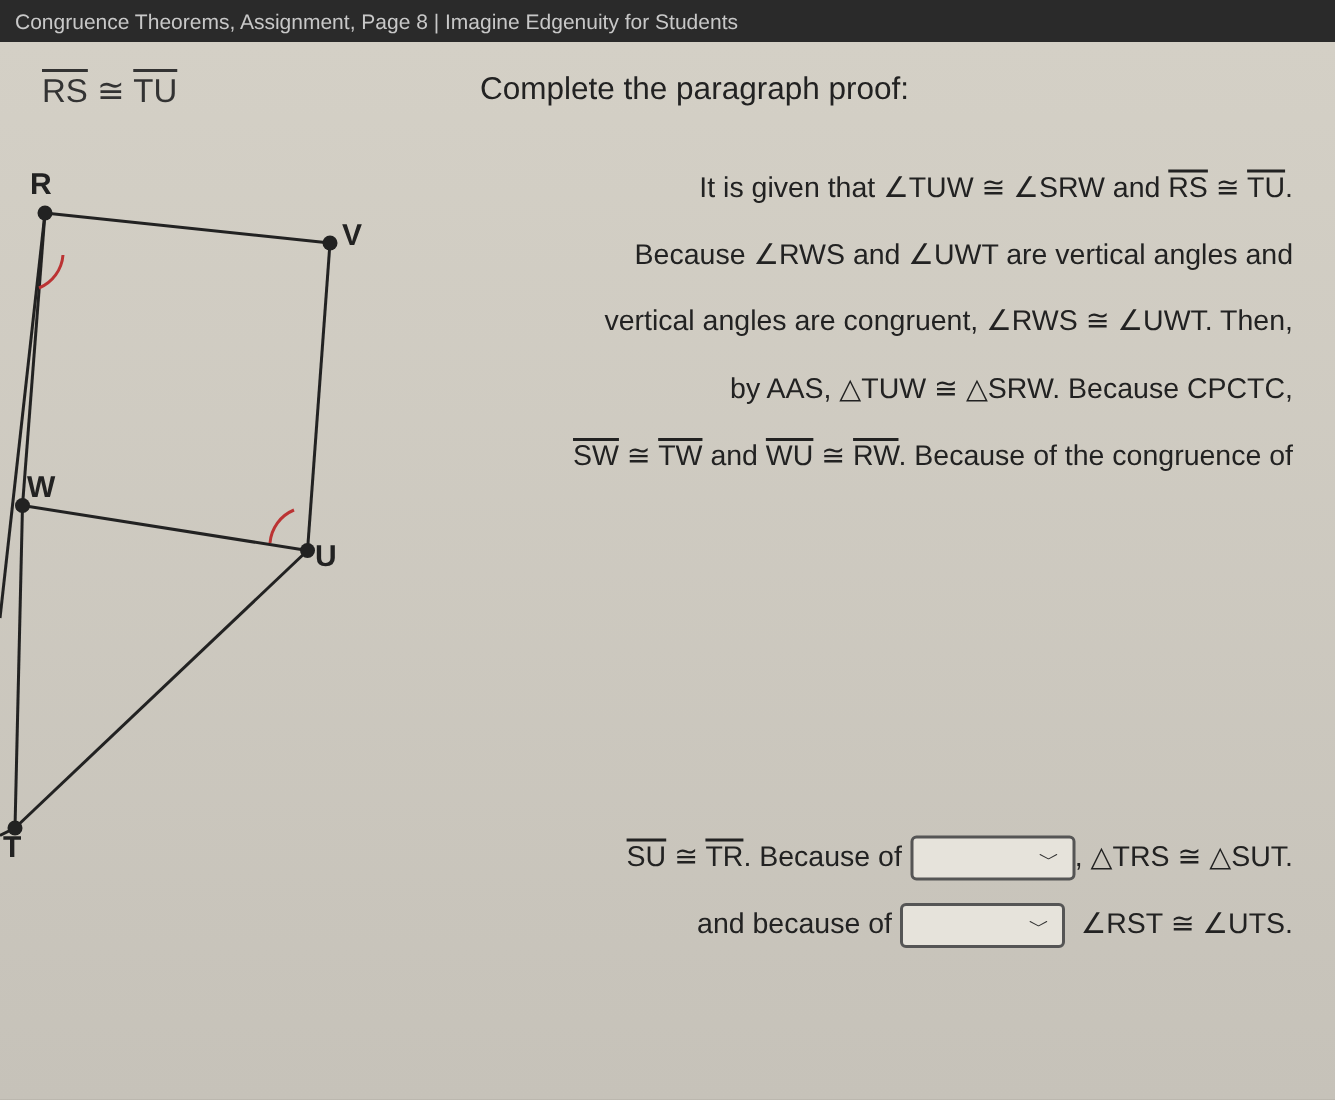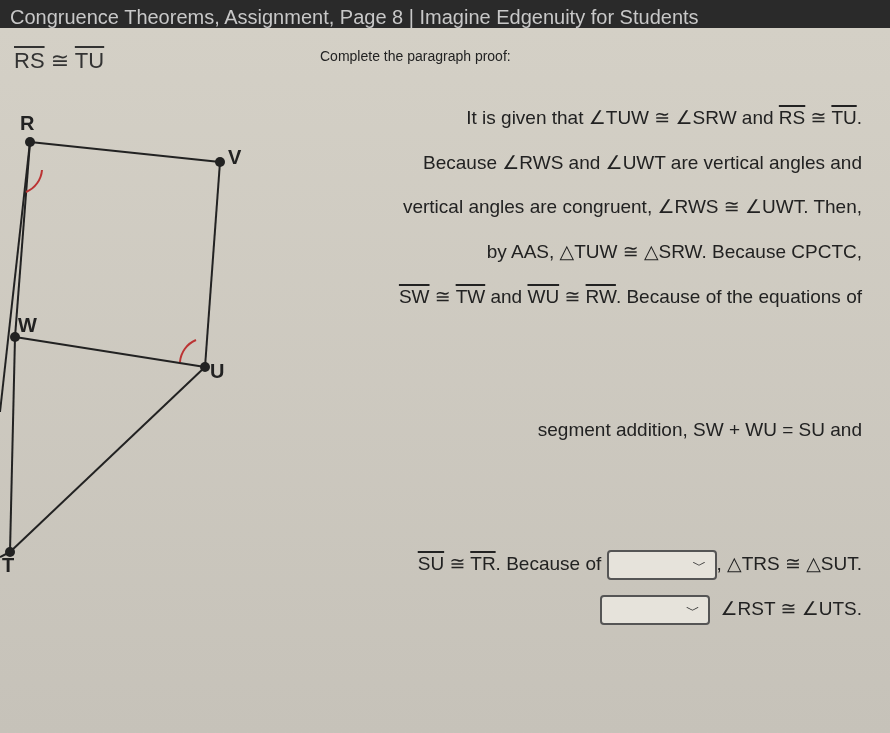--- a/index.html
+++ b/index.html
@@ -8,39 +8,39 @@
       background: #b8b4ab;
       width: 890px;
       height: 733px;
       overflow: hidden;
       position: relative;
     }
     .top-bar {
       background: #2a2a2a;
       color: #c8c8c8;
       padding: 6px 10px;
-      font-size: 20px;
+      font-size: 14px;
       font-weight: 500;
       height: 28px;
       overflow: hidden;
     }
     .content-area {
       display: flex;
       height: calc(100% - 28px);
       background: linear-gradient(180deg, #d4d0c6 0%, #c6c2b9 100%);
     }
     .left-panel {
       width: 300px;
       padding: 20px 0 0 0;
       position: relative;
     }
     .given-text {
       font-size: 22px;
       color: #333;
-      padding-left: 14px;
+      padding-left: 28px;
       margin-bottom: 28px;
     }
     .overline {
       text-decoration: overline;
       text-decoration-thickness: 1.5px;
     }
     .congruent { font-family: 'Times New Roman', serif; }
     .diagram {
       position: relative;
       width: 260px;
@@ -53,21 +53,21 @@
       font-size: 20px;
       font-weight: bold;
       color: #222;
     }
     .right-panel {
       flex: 1;
       padding: 20px 28px 10px 20px;
       color: #222;
     }
     .instruction {
-      font-size: 14px;
+      font-size: 21px;
       color: #222;
       margin-bottom: 32px;
     }
     .proof-body {
       font-size: 19px;
       line-height: 2.35;
       color: #222;
       text-align: right;
     }
     .angle-sym, .tri-sym {
@@ -154,38 +154,37 @@
       <span class="angle-sym">∠</span><span>UWT</span><span>. Then,</span>
       <br>
       <span>by AAS, </span><span class="tri-sym">△</span><span>TUW</span>
       <span class="congruent">≅</span>
       <span class="tri-sym">△</span><span>SRW</span><span>. Because CPCTC,</span>
       <br>
       <span class="overline">SW</span>
       <span class="congruent">≅</span>
       <span class="overline">TW</span><span> and </span><span class="overline">WU</span>
       <span class="congruent">≅</span>
-      <span class="overline">RW</span><span>. Because of the equations of</span>
+      <span class="overline">RW</span><span>. Because of the congruence of</span>
       <br>
       <br>
       <br>
-      <span>segment addition, SW + WU = SU and</span>
       <br>
       <br>
       <br>
       <span class="overline">SU</span>
       <span class="congruent">≅</span>
       <span class="overline">TR</span><span>. Because of </span><span class="dropdown">
           <span></span>
           <span class="chev">﹀</span>
         </span><span>, </span><span class="tri-sym">△</span><span>TRS</span>
       <span class="congruent">≅</span>
       <span class="tri-sym">△</span><span>SUT</span><span>.</span>
       <br>
-      <span class="dropdown">
+      <span>and because of </span><span class="dropdown">
           <span></span>
           <span class="chev">﹀</span>
         </span>
       &nbsp;<span class="angle-sym">∠</span><span>RST</span>
       <span class="congruent">≅</span>
       <span class="angle-sym">∠</span><span>UTS</span><span>.</span>
     </div>
   </div>
 
 </div>

